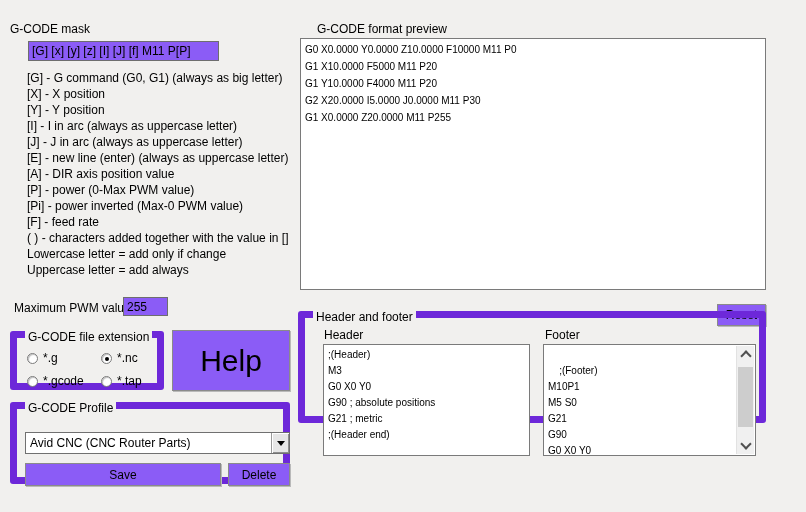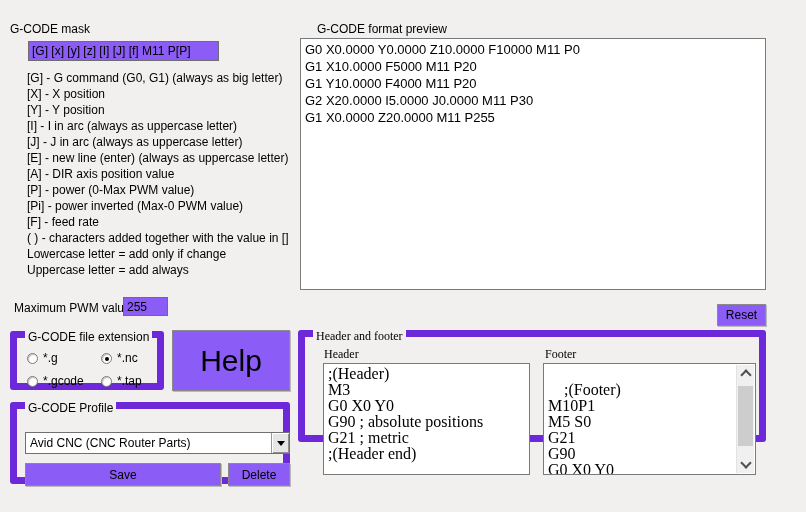--- a/index.html
+++ b/index.html
@@ -20,21 +20,21 @@
     box-sizing:border-box;
     font-family:"Liberation Sans","DejaVu Sans",sans-serif;
     font-size:12px;color:#000;padding:1px 3px;
   }
   input.textbox{outline:none;}
 
   .multibox{
     background:#fff;border:1px solid #7a7a7a;
     box-sizing:border-box;
     white-space:pre;overflow:hidden;
-    font-size:16px;line-height:16px;
+    font-size:10px;line-height:16px;
     padding:2px 4px;
   }
 
   
   .groupbox{
     border:7px solid #6d28d9;border-radius:3px;
     box-sizing:border-box;
   }
   .groupbox .legendlbl{
     position:absolute;top:-8px;left:8px;
@@ -166,29 +166,29 @@
       <span class="tri"></span>
     </span>
   </div>
 
   <div class="abs btn" style="left:8px;top:54px;width:196px;height:23px;">Save</div>
   <div class="abs btn" style="left:211px;top:54px;width:62px;height:23px;">Delete</div>
 </div>
 
 <div class="abs lbl" style="left:300px;top:22px;margin-left:17px;">G-CODE format preview</div>
 
-<div class="abs multibox" style="left:300px;top:38px;width:466px;height:252px;font-size:13px;line-height:17px;">G0 X0.0000 Y0.0000 Z10.0000 F10000 M11 P0
+<div class="abs multibox" style="left:300px;top:38px;width:466px;height:252px;font-size:10px;line-height:17px;">G0 X0.0000 Y0.0000 Z10.0000 F10000 M11 P0
 G1 X10.0000 F5000 M11 P20
 G1 Y10.0000 F4000 M11 P20
 G2 X20.0000 I5.0000 J0.0000 M11 P30
 G1 X0.0000 Z20.0000 M11 P255</div>
 
 <div class="abs btn" style="left:717px;top:304px;width:49px;height:22px;">Reset</div>
 
-<div class="abs groupbox" style="left:298px;top:330px;width:468px;height:112px;font-family:Liberation Serif, serif;">
+<div class="abs groupbox" style="left:298px;top:311px;width:468px;height:112px;">
   <div class="legendlbl">Header and footer</div>
 
   <div class="abs lbl" style="left:19px;top:10px;">Header</div>
 
   <div class="abs multibox" style="left:18px;top:26px;width:207px;height:112px;">;(Header)
 M3
 G0 X0 Y0
 G90 ; absolute positions
 G21 ; metric
 ;(Header end)</div>

